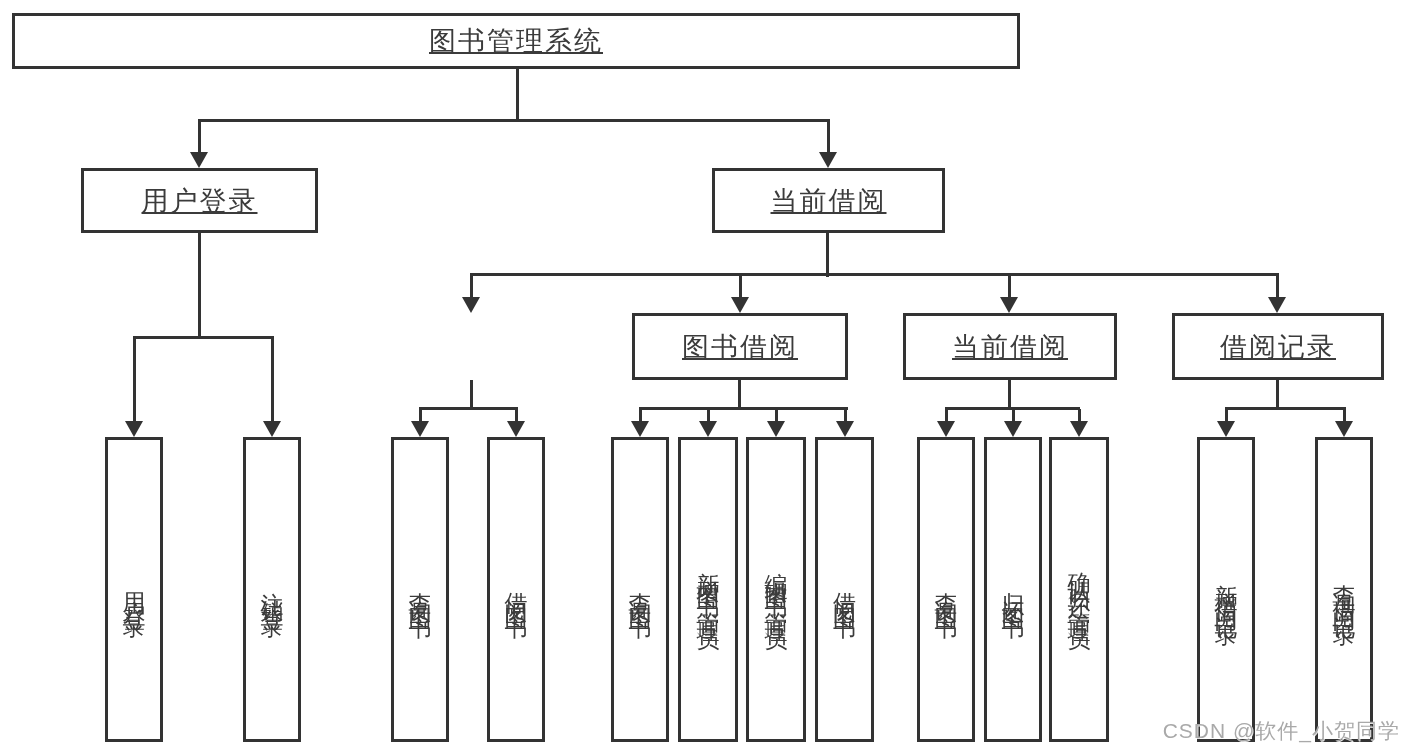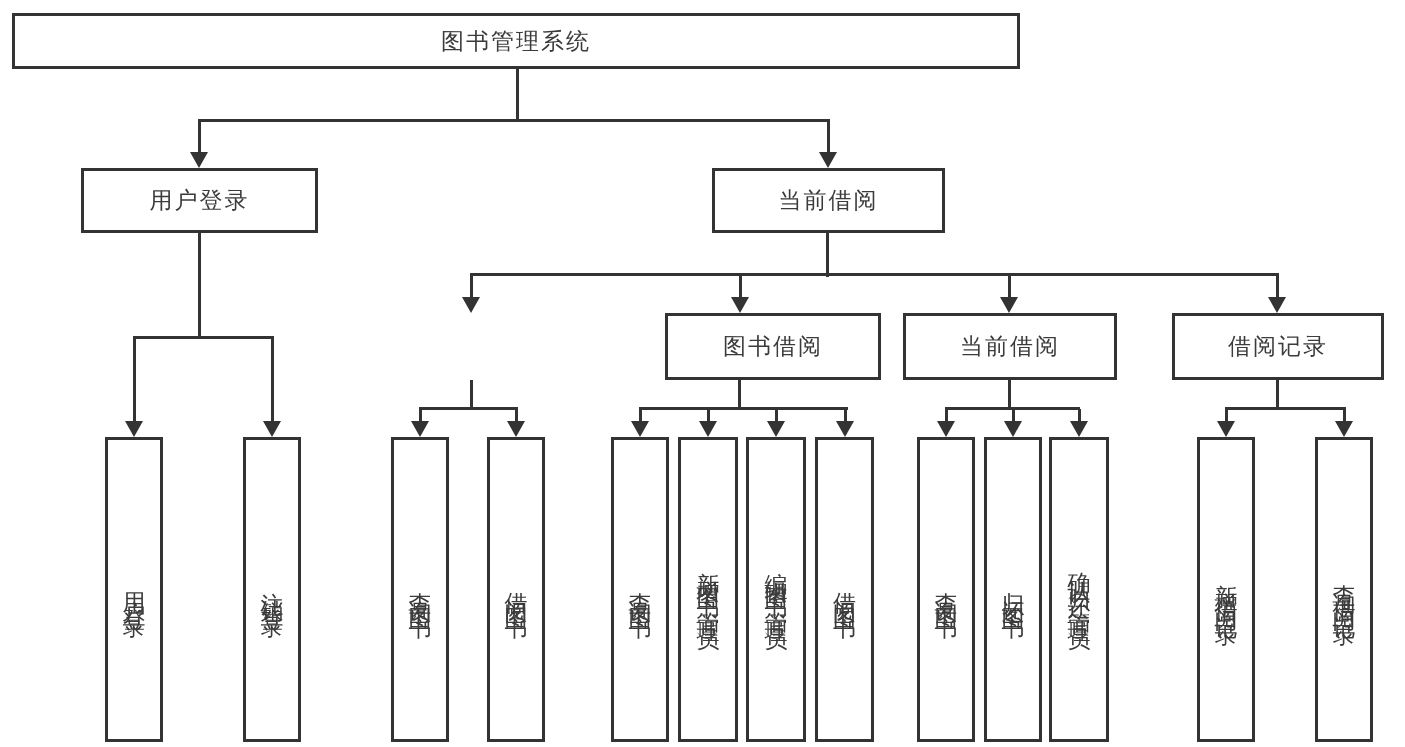--- a/index.html
+++ b/index.html
@@ -20,23 +20,24 @@
     position:absolute;
     box-sizing:border-box;
     border:3px solid var(--line);
     background:#fff;
     display:flex;
     align-items:center;
     justify-content:center;
     color:var(--text);
   }
   .hlabel{
-    font-size:23px;
+    font-size:27px;
     letter-spacing:2px;
     white-space:nowrap;
+    text-decoration:underline;
   }
   .vlabel{
     writing-mode:vertical-rl;
     text-orientation:mixed;
     font-size:23px;
     letter-spacing:8px;
     line-height:1;
   }
   .vline{position:absolute;width:3px;background:var(--line);}
   .hline{position:absolute;height:3px;background:var(--line);}
@@ -87,21 +88,21 @@
   <div class="arrow" style="left:125px;top:338px;height:99px;"></div>
   <div class="arrow" style="left:263px;top:338px;height:99px;"></div>
 
   <div class="vline" style="left:826px;top:233px;height:44px;"></div>
   <div class="hline" style="left:470px;top:273px;width:809px;"></div>
   <div class="arrow" style="left:462px;top:275px;height:38px;"></div>
   <div class="arrow" style="left:731px;top:275px;height:38px;"></div>
   <div class="arrow" style="left:1000px;top:275px;height:38px;"></div>
   <div class="arrow" style="left:1268px;top:275px;height:38px;"></div>
 
-  <div class="box" style="left:665px;top:313px;width:216px;height:67px;">
+  <div class="box" style="left:632px;top:313px;width:216px;height:67px;">
     <span class="hlabel">图书借阅</span>
   </div>
   <div class="box" style="left:903px;top:313px;width:214px;height:67px;">
     <span class="hlabel">当前借阅</span>
   </div>
   <div class="box" style="left:1172px;top:313px;width:212px;height:67px;">
     <span class="hlabel">借阅记录</span>
   </div>
 
   <div class="vline" style="left:470px;top:380px;height:30px;"></div>
@@ -163,14 +164,15 @@
     <span class="vlabel">确认归还（管理员）</span>
   </div>
 
   <div class="box" style="left:1197px;top:437px;width:58px;height:305px;">
     <span class="vlabel">新增借阅记录</span>
   </div>
   <div class="box" style="left:1315px;top:437px;width:58px;height:305px;">
     <span class="vlabel">查询借阅记录</span>
   </div>
 
+  <div class="watermark">CSDN @软件_小贺同学</div>
 
 </div>
 
 </body></html>

